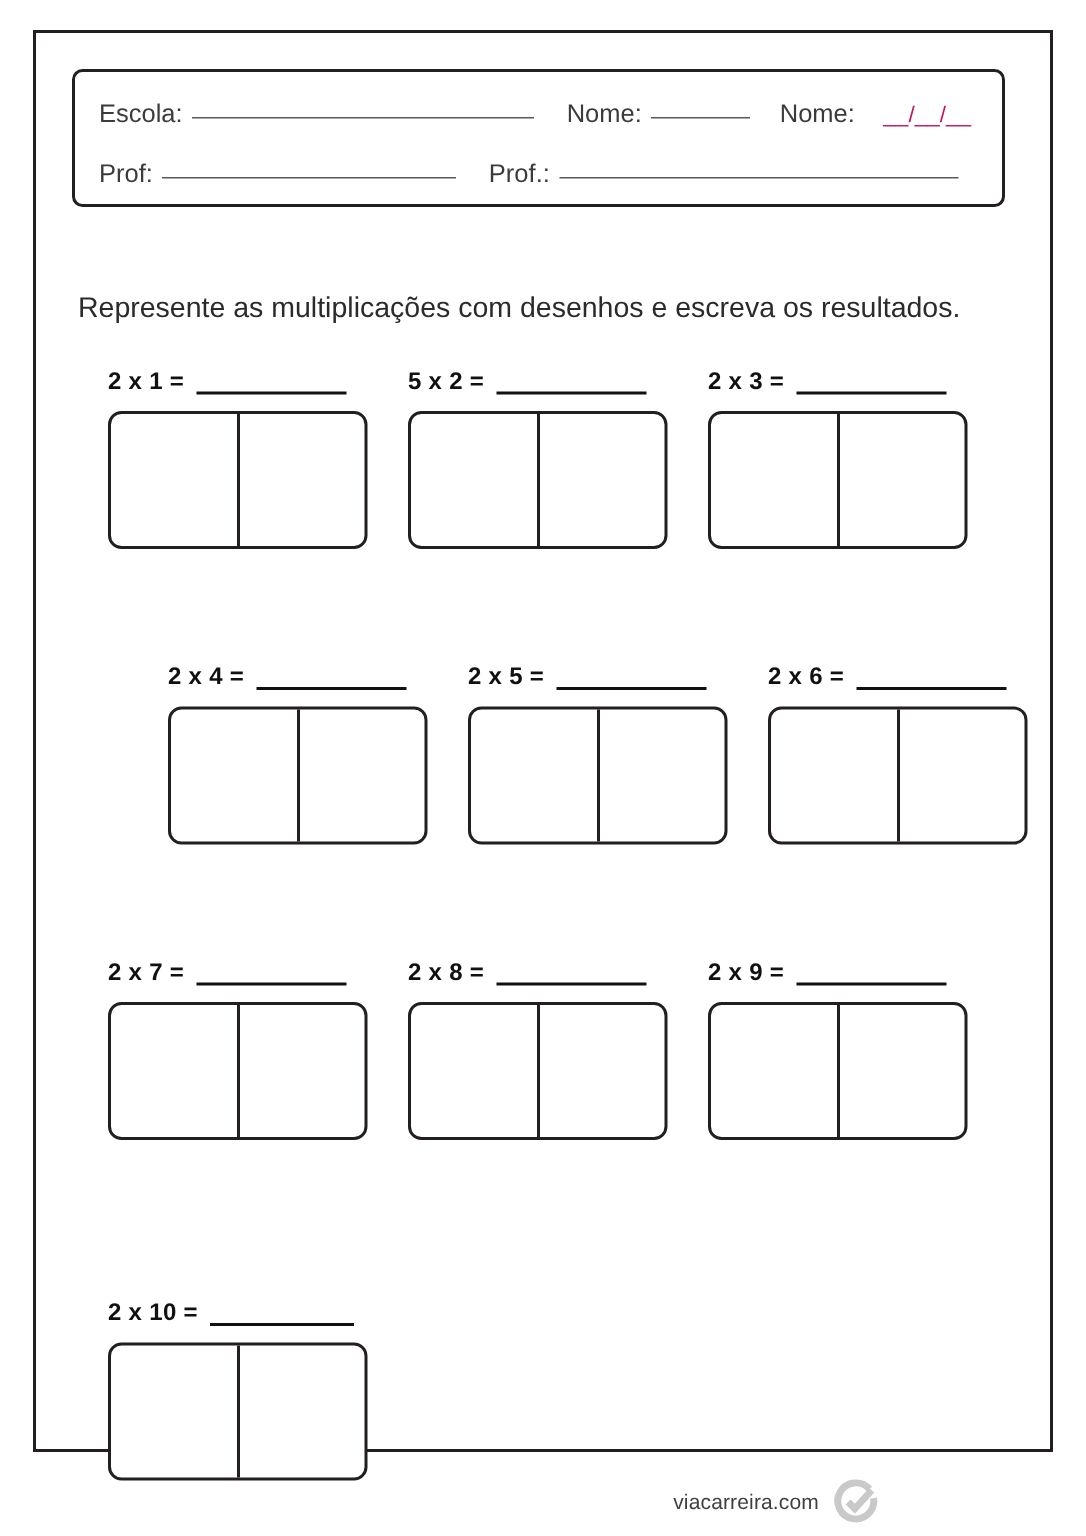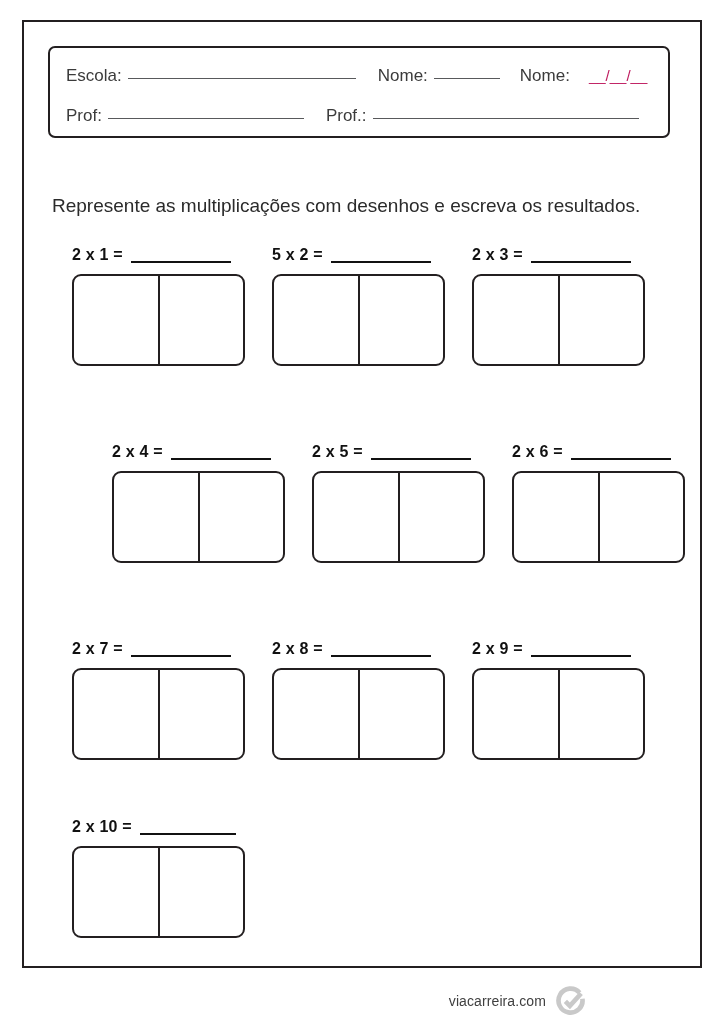--- a/index.html
+++ b/index.html
@@ -101,21 +101,21 @@
   }
   .ex-row {
     position: absolute;
     left: 0;
     width: 100%;
     height: 140px;
   }
   .ex-row.r0 { top: 218px; }
   .ex-row.r1 { top: 415px; margin-left: 40px; }
   .ex-row.r2 { top: 612px; }
-  .ex-row.r3 { top: 790px; }
+  .ex-row.r3 { top: 839px; }
 
   .exercise {
     position: absolute;
     top: 0;
     width: 200px;
     height: 140px;
   }
   .exercise.c0 { left: 40px; }
   .exercise.c1 { left: 240px; }
   .exercise.c2 { left: 440px; }

